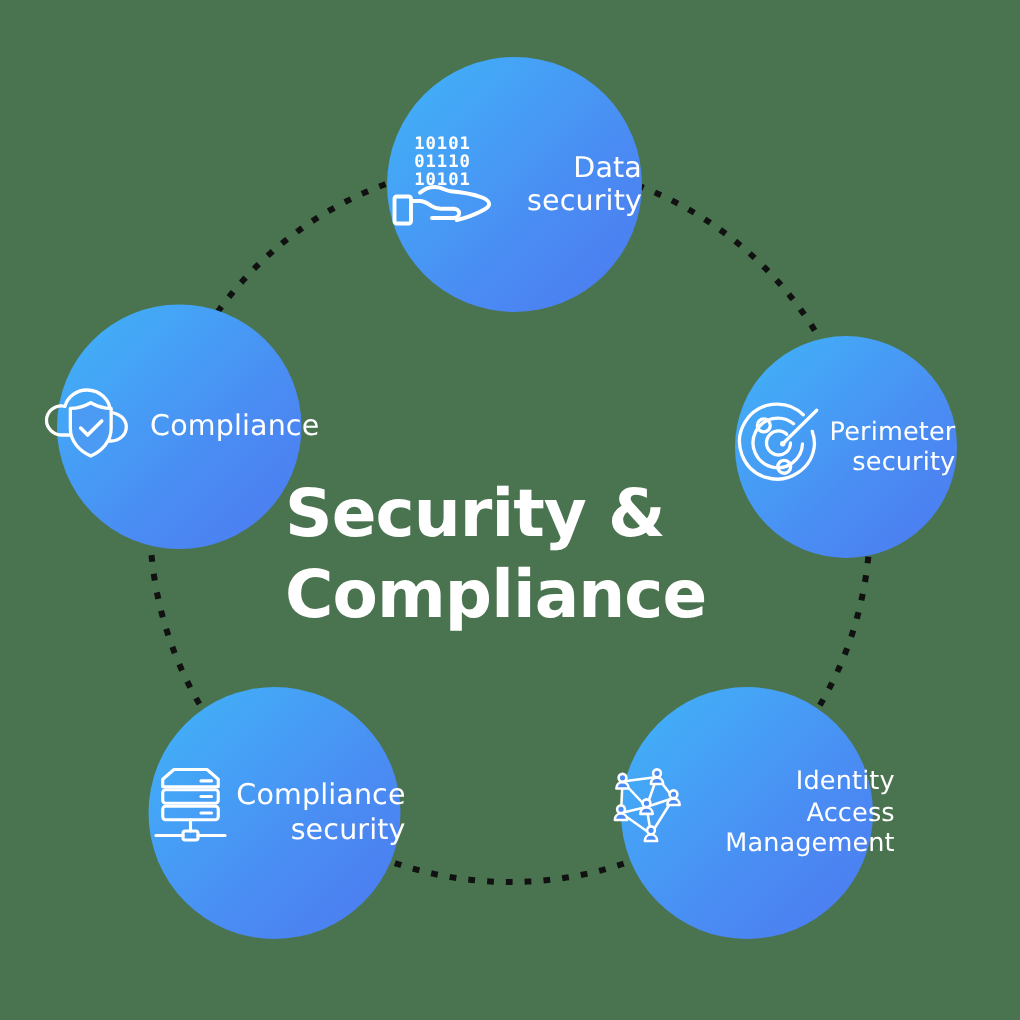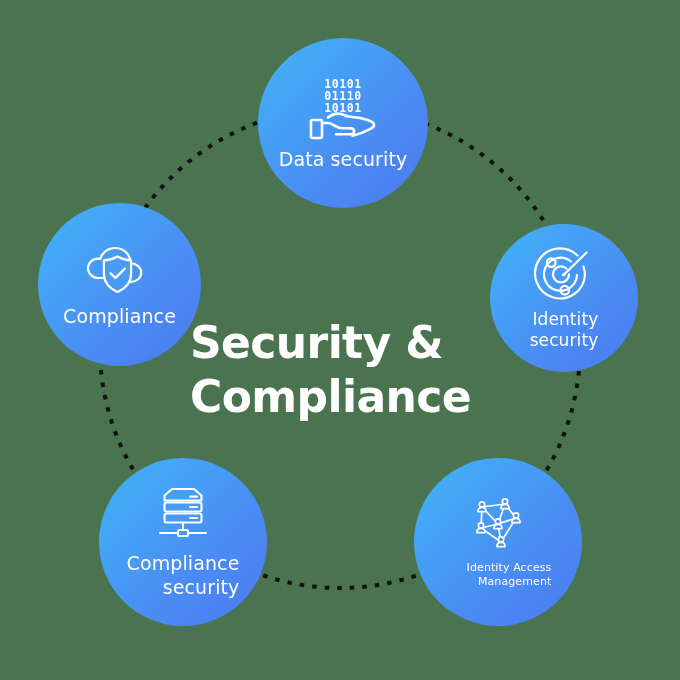--- a/index.html
+++ b/index.html
@@ -44,21 +44,21 @@
     color: #ffffff;
     white-space: pre-line;
   }
 
   
   .node {
     position: absolute;
     border-radius: 50%;
     background: linear-gradient(135deg, #3fb4f7 0%, #45a3f6 28%, #4a8cf3 62%, #4d79f0 100%);
     display: flex;
-    flex-direction: column;
+    flex-direction: row;
     align-items: center;
     justify-content: center;
     box-sizing: border-box;
   }
 
   .node .icon-wrap {
     display: block;
     line-height: 0;
   }
 
@@ -81,21 +81,21 @@
   #node-perimeter-security {
     left: 490px; top: 224px; width: 148px; height: 148px;
   }
   #node-perimeter-security .icon-wrap { margin-bottom: 5px; }
   #node-perimeter-security .node-label { font-size: 17px; line-height: 1.2; }
 
   #node-identity-access-management {
     left: 414px; top: 458px; width: 168px; height: 168px;
   }
   #node-identity-access-management .icon-wrap { margin-bottom: 7px; }
-  #node-identity-access-management .node-label { font-size: 11px; line-height: 1.22; margin-left: 22px; }
+  #node-identity-access-management .node-label { font-size: 17px; line-height: 1.22; margin-left: 22px; }
 
   #node-peripheral-security {
     left: 99px; top: 458px; width: 168px; height: 168px;
   }
   #node-peripheral-security .icon-wrap { margin-bottom: 7px; }
   #node-peripheral-security .node-label { font-size: 19px; line-height: 1.22; }
 
   #node-compliance {
     left: 38px; top: 203px; width: 163px; height: 163px;
   }
@@ -140,21 +140,21 @@
           <path d="M44.5 9.5 A25 25 0 1 0 52 29 A25 25 0 0 0 50.5 20.6"></path>
           <path d="M38 15.5 A16.5 16.5 0 1 0 44 29"></path>
           <path d="M33.5 22.5 A8 8 0 1 0 36 28.3"></path>
           <line x1="30.8" y1="28.8" x2="53.5" y2="6.5"></line>
           <circle cx="30.8" cy="28.8" r="1.8" fill="#ffffff" stroke="none"></circle>
           <circle cx="18.2" cy="16.6" r="4.3"></circle>
           <circle cx="31.8" cy="44.2" r="4.3"></circle>
         </g>
       </svg>
     </span>
-    <span class="node-label">Identity
+    <span class="node-label">Perimeter
 security</span>
   </div>
 
   <div class="node" id="node-identity-access-management">
     <span class="icon-wrap">
       <svg width="62" height="58" viewBox="0 0 62 58" xmlns="http://www.w3.org/2000/svg">
         <g fill="none" stroke="#ffffff" stroke-width="1.7" stroke-linecap="round" stroke-linejoin="round">
           <line x1="15" y1="11" x2="38" y2="8"></line>
           <line x1="15" y1="11" x2="31" y2="28"></line>
           <line x1="38" y1="8" x2="31" y2="28"></line>

